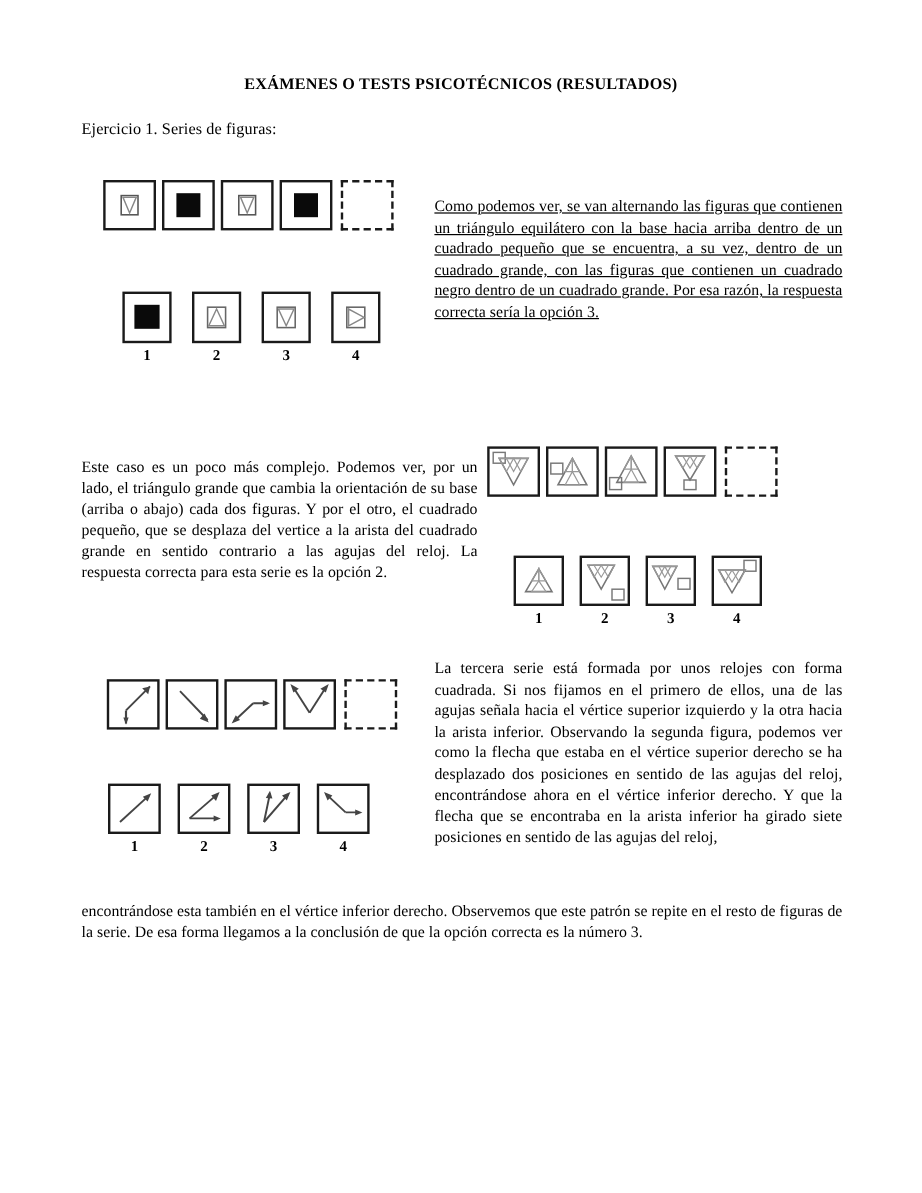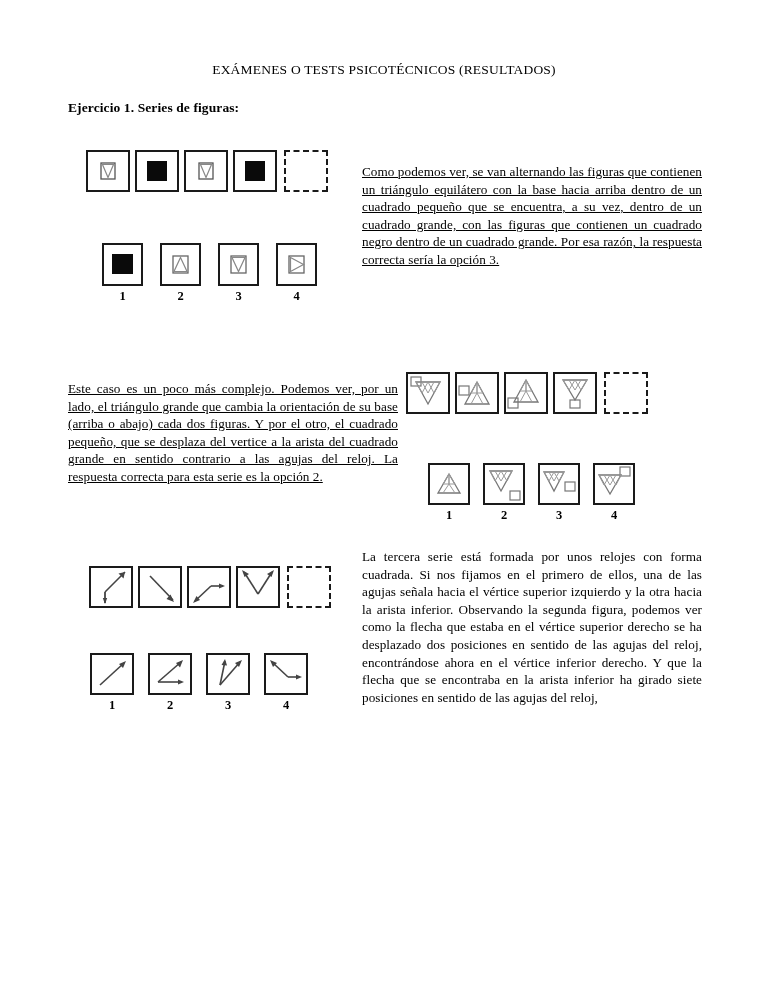--- a/index.html
+++ b/index.html
@@ -21,49 +21,48 @@
     height: 994px;
     padding: 0;
   }
 
   
   .doc-title {
     position: absolute;
     left: 0; top: 62px;
     width: 768px;
     text-align: center;
-    font-weight: normal;
+    font-weight: bold;
     font-size: 13.5px;
     letter-spacing: 0.2px;
   }
   .exercise-title {
     position: absolute;
     left: 68px; top: 100px;
-    font-weight: bold;
+    font-weight: normal;
     font-size: 13.5px;
     letter-spacing: 0.1px;
   }
 
   
   .para {
     text-align: justify;
     font-size: 13.2px;
     line-height: 17.6px;
     letter-spacing: 0.05px;
   }
   .para.right-col {
     position: absolute;
     left: 362px;
     width: 340px;
   }
   .para.left-col {
     position: absolute;
     left: 68px;
     width: 330px;
-    text-decoration: underline;
   }
   #para1 { top: 163px; text-decoration: underline; }
   #para2 { top: 380px; }
   #para3 {
     position: absolute;
     left: 362px;
     top: 548px;
     width: 340px;
   }
   #para3-tail {
@@ -304,20 +303,21 @@
             <polygon points="4,10 9,20 15,10" fill="none" stroke="#999" stroke-width="1"></polygon>
             <polygon points="15,10 21,20 26,10" fill="none" stroke="#999" stroke-width="1"></polygon>
           </svg>
         </div>
         <div class="fig-label">4</div>
       </div>
     </div>
   </div>
 
   <div id="para3" class="para">La tercera serie está formada por unos relojes con forma cuadrada. Si nos fijamos en el primero de ellos, una de las agujas señala hacia el vértice superior izquierdo y la otra hacia la arista inferior. Observando la segunda figura, podemos ver como la flecha que estaba en el vértice superior derecho se ha desplazado dos posiciones en sentido de las agujas del reloj, encontrándose ahora en el vértice inferior derecho. Y que la flecha que se encontraba en la arista inferior ha girado siete posiciones en sentido de las agujas del reloj,</div>
+  <div id="para3-tail">encontrándose esta también en el vértice inferior derecho. Observemos que este patrón se repite en el resto de figuras de la serie. De esa forma llegamos a la conclusión de que la opción correcta es la número 3.</div>
 
   <div class="fig-group" id="fig3-series">
     <div class="fig-row">
 
       <div class="fig-cell">
         <div class="box" style="width:44px;height:42px;">
           <svg width="40" height="38" viewBox="0 0 40 38">
             <line x1="14" y1="24" x2="34" y2="4" stroke="#444" stroke-width="1.6"></line>
             <polygon points="34,4 27.5,5.5 32.5,10.5" fill="#444"></polygon>
             <line x1="14" y1="24" x2="14" y2="35" stroke="#444" stroke-width="1.8"></line>

